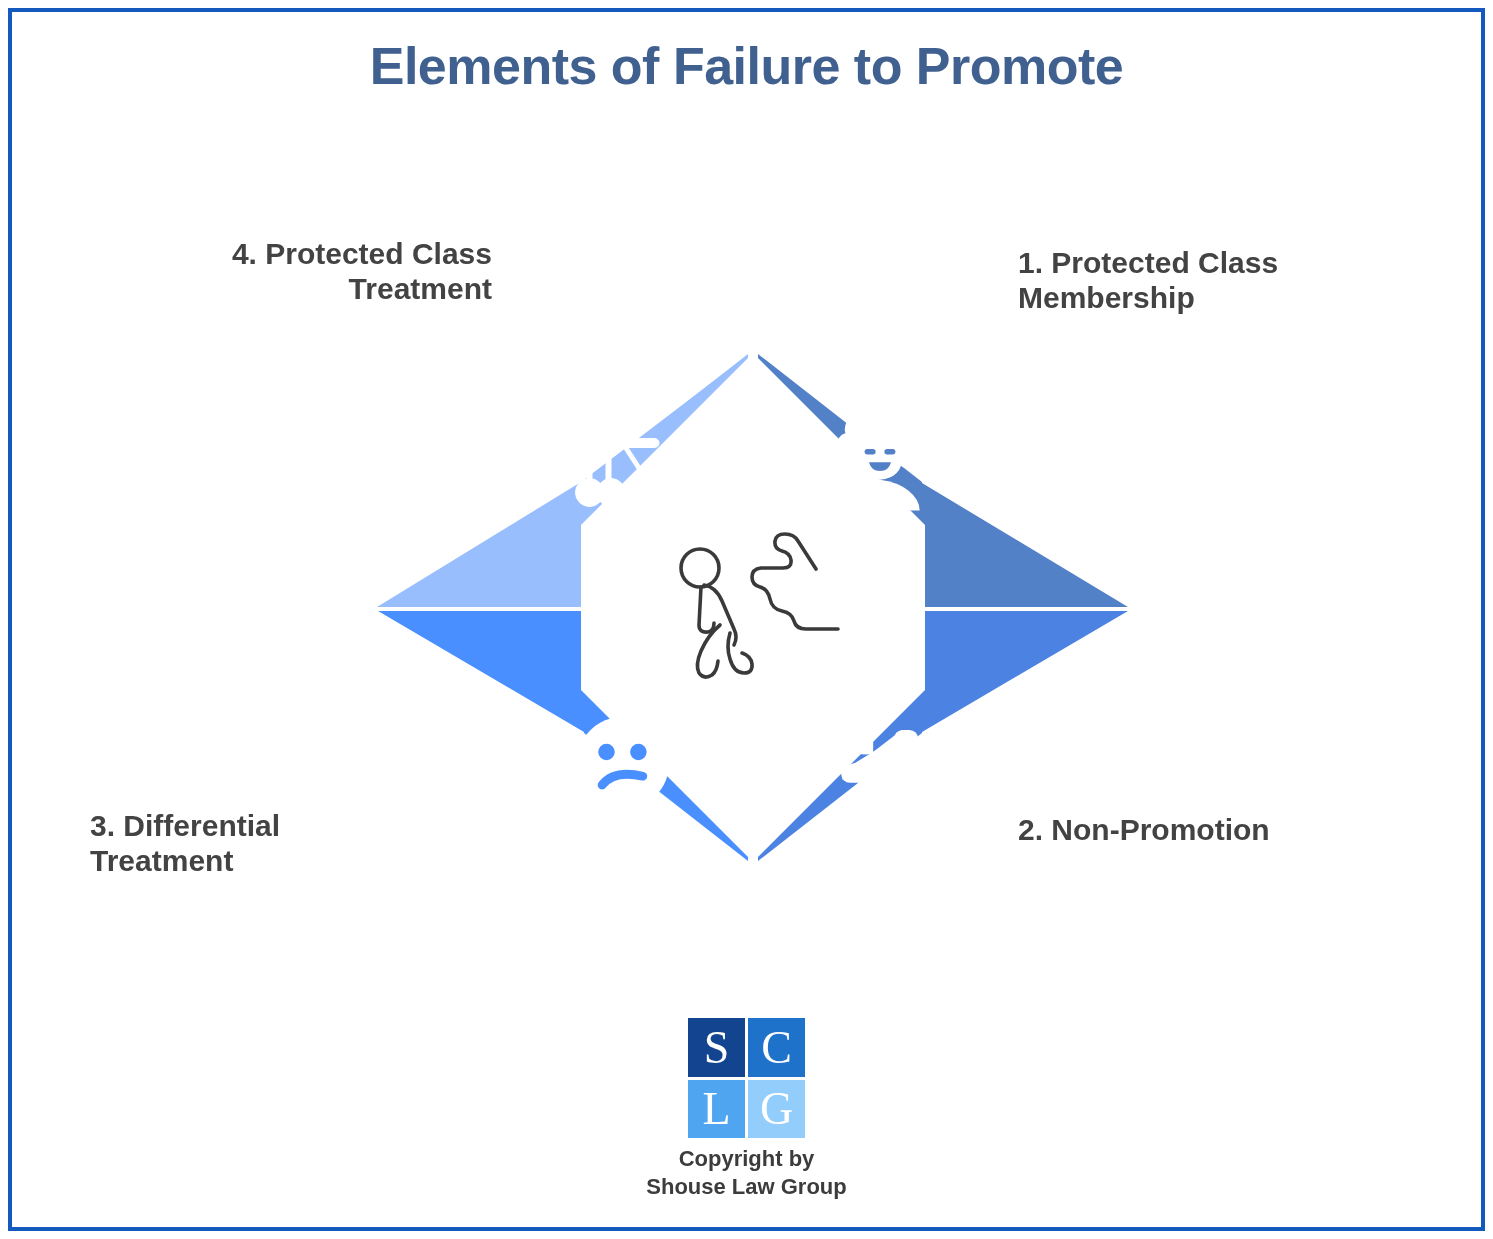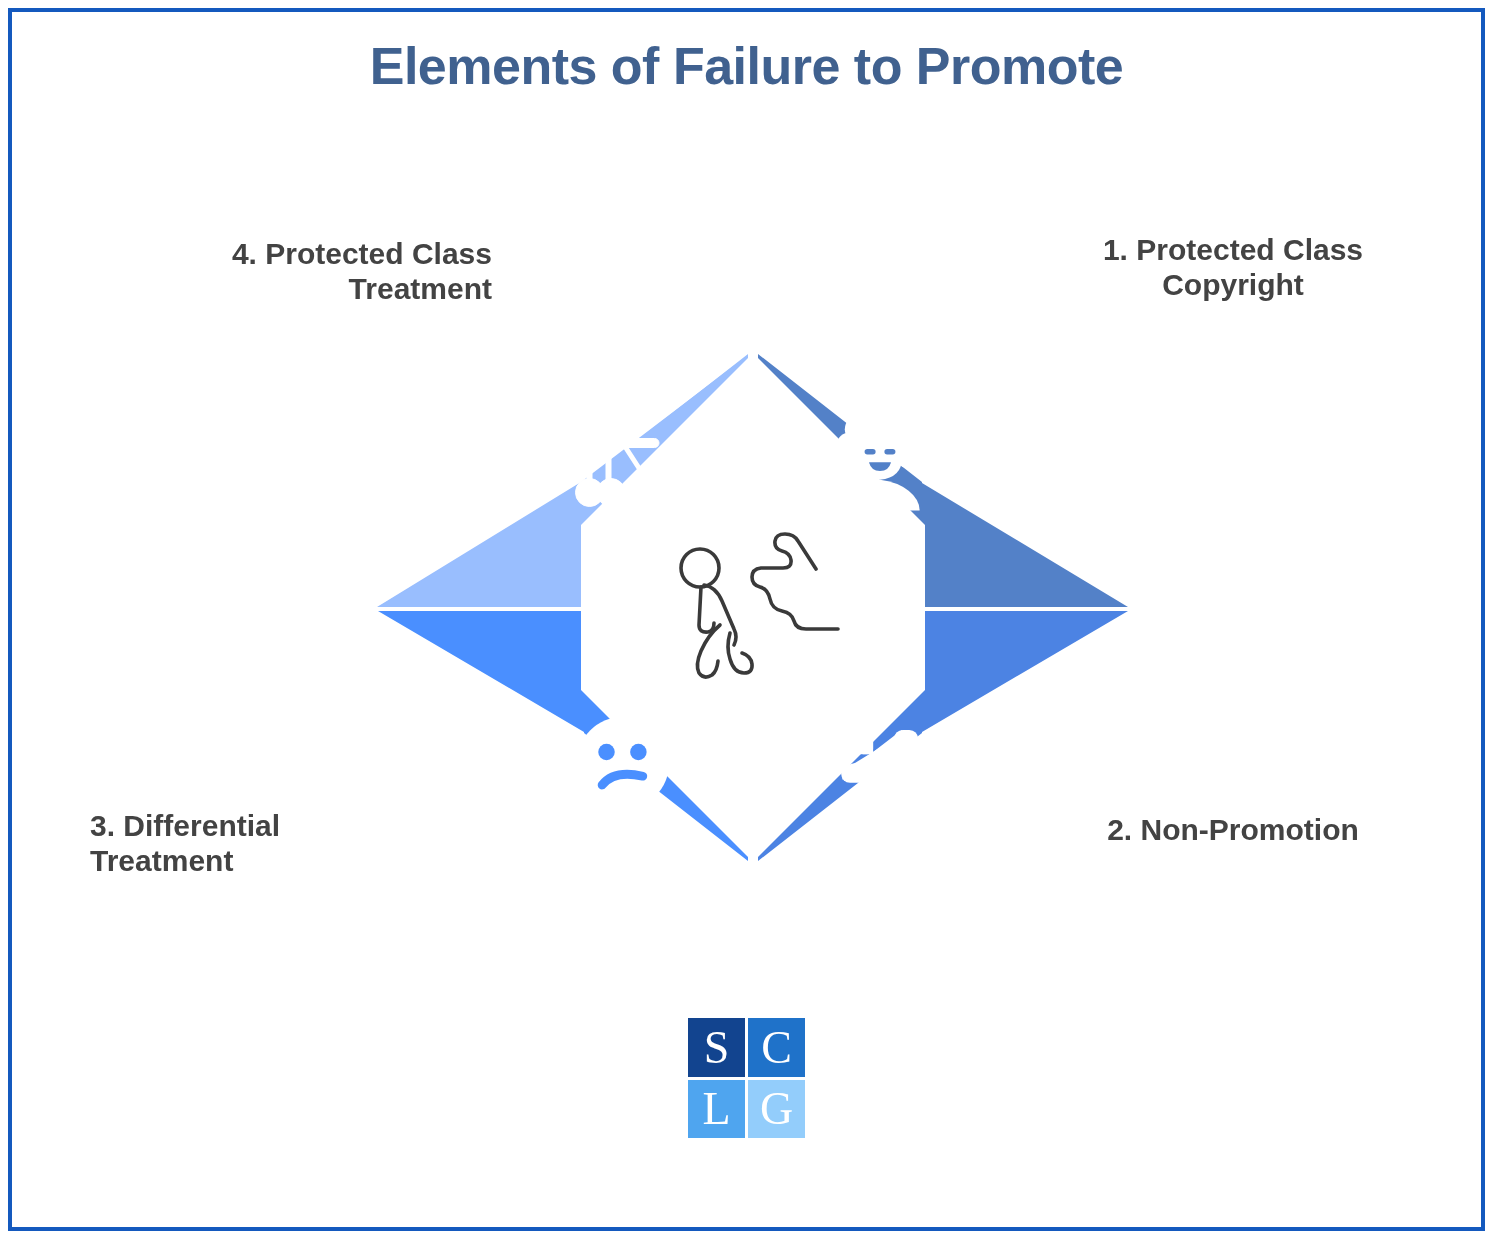--- a/index.html
+++ b/index.html
@@ -77,29 +77,29 @@
   
   .label {
     position: absolute;
     font-size: 30px;
     font-weight: bold;
     color: #434343;
     line-height: 1.18;
   }
   #label-1 {
     left: 1018px;
-    top: 232px;
+    top: 245px;
     width: 430px;
-    text-align: center;
+    text-align: left;
   }
   #label-2 {
     left: 1018px;
     top: 812px;
     width: 430px;
-    text-align: center;
+    text-align: left;
   }
   #label-3 {
     left: 90px;
     top: 808px;
     width: 400px;
     text-align: left;
   }
   #label-4 {
     left: 44px;
     top: 236px;
@@ -257,21 +257,21 @@
 
       <path d="M 170,104 L 138,104 Q 128,104 126,96 Q 124,88 114,86 Q 104,84 102,74
                Q 100,64 92,62 Q 84,60 84,52 Q 84,44 93,43 L 115,43
                Q 124,43 123,35 Q 122,28 114,26 Q 106,24 107,16 Q 108,9 117,9
                Q 126,9 130,16 L 148,44"></path>
     </g>
   </svg>
 
   <div class="label" id="label-1">
     <div>1. Protected Class</div>
-    <div>Copyright</div>
+    <div>Membership</div>
   </div>
 
   <div class="label" id="label-2">
     <div>2. Non-Promotion</div>
   </div>
 
   <div class="label" id="label-3">
     <div>3. Differential</div>
     <div>Treatment</div>
   </div>
@@ -281,15 +281,19 @@
     <div>Treatment</div>
   </div>
 
   <div id="footer">
     <div id="logo">
       <div class="logo-cell" id="logo-s">S</div>
       <div class="logo-cell" id="logo-c">C</div>
       <div class="logo-cell" id="logo-l">L</div>
       <div class="logo-cell" id="logo-g">G</div>
     </div>
+    <div id="copyright">
+      <div>Copyright by</div>
+      <div>Shouse Law Group</div>
+    </div>
   </div>
 
 </div>
 
 </body></html>

